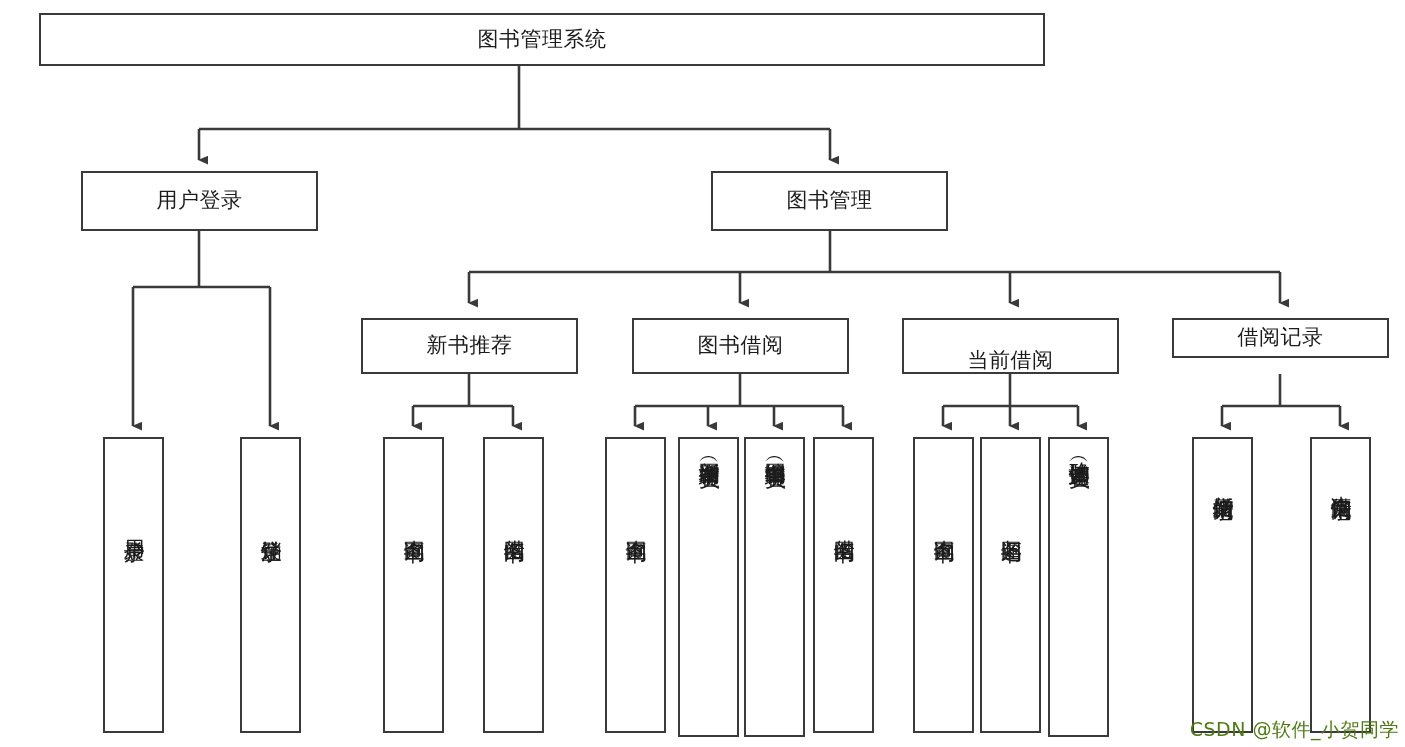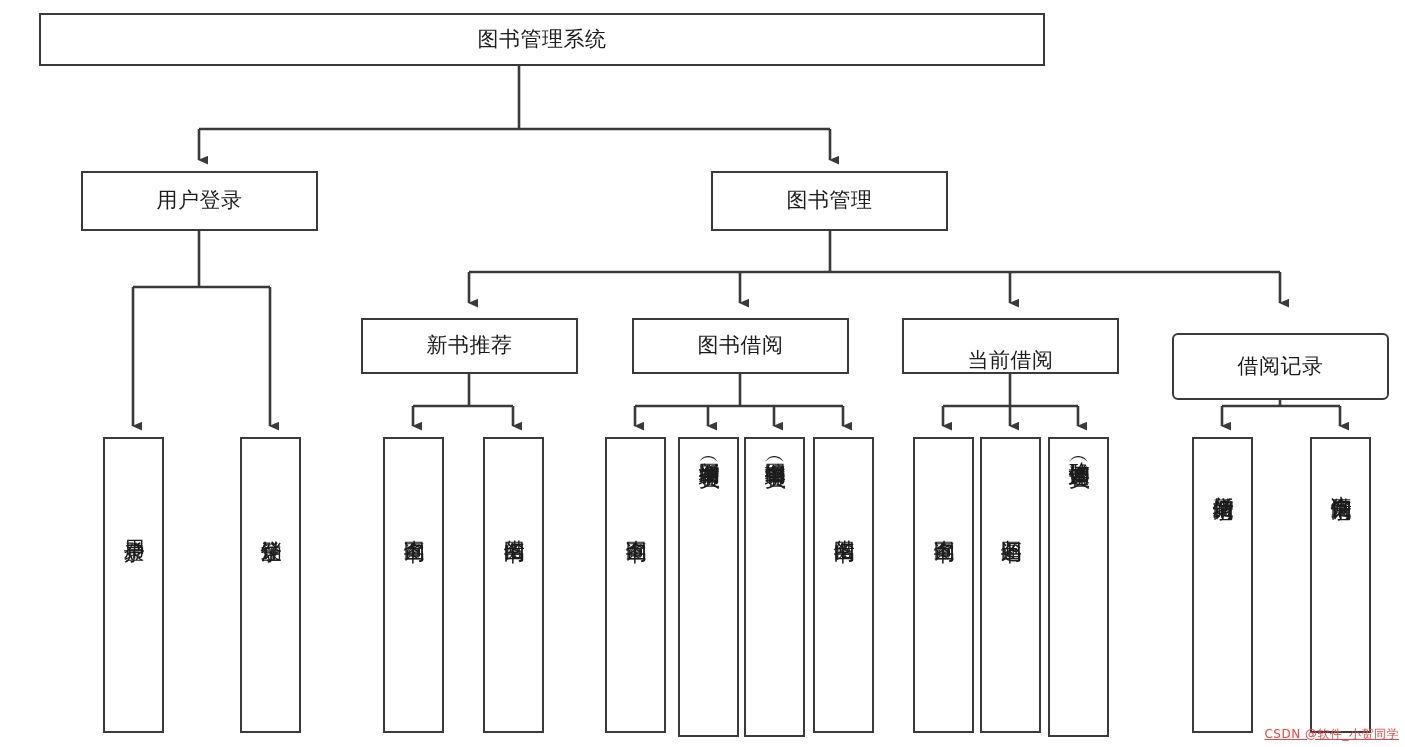--- a/index.html
+++ b/index.html
@@ -59,25 +59,24 @@
   .node-v.mid .node-label {
     margin-top: 78px;
   }
   .node-v.tall .node-label {
     margin-top: 0px;
   }
   .watermark {
     position: absolute;
     right: 6px;
     bottom: 4px;
-    font-size: 12px;
-    color: #ef4444;
+    font-size: 19px;
+    color: #4d7c0f;
     letter-spacing: 0.5px;
     white-space: nowrap;
-    text-decoration: underline;
   }
 </style>
 </head>
 <body>
 
 <div id="diagram-root">
 
   <svg id="connectors" viewBox="0 0 1405 747">
     <defs>
       <marker id="arrow" markerWidth="9" markerHeight="10" refX="4.2" refY="9" orient="auto" markerUnits="userSpaceOnUse">
@@ -141,21 +140,21 @@
 
   <div class="node node-h" style="left:711px; top:171px; width:237px; height:60px;">
     <span class="node-label">图书管理</span>
   </div>
   <div class="node node-h" style="left:632px; top:318px; width:217px; height:56px;">
     <span class="node-label">图书借阅</span>
   </div>
   <div class="node node-h" style="left:902px; top:318px; width:217px; height:56px;align-items:flex-end;">
     <span class="node-label">当前借阅</span>
   </div>
-  <div class="node node-h" style="left:1172px; top:333px; width:217px; height:67px;border-radius:6px;">
+  <div class="node node-h" style="left:1172px; top:318px; width:217px; height:40px;">
     <span class="node-label">借阅记录</span>
   </div>
 
   <div class="node node-v mid" style="left:103px; top:437px; width:61px; height:296px;">
     <span class="node-label">用户登录</span>
   </div>
   <div class="node node-v mid" style="left:240px; top:437px; width:61px; height:296px;">
     <span class="node-label">注销登录</span>
   </div>
 

